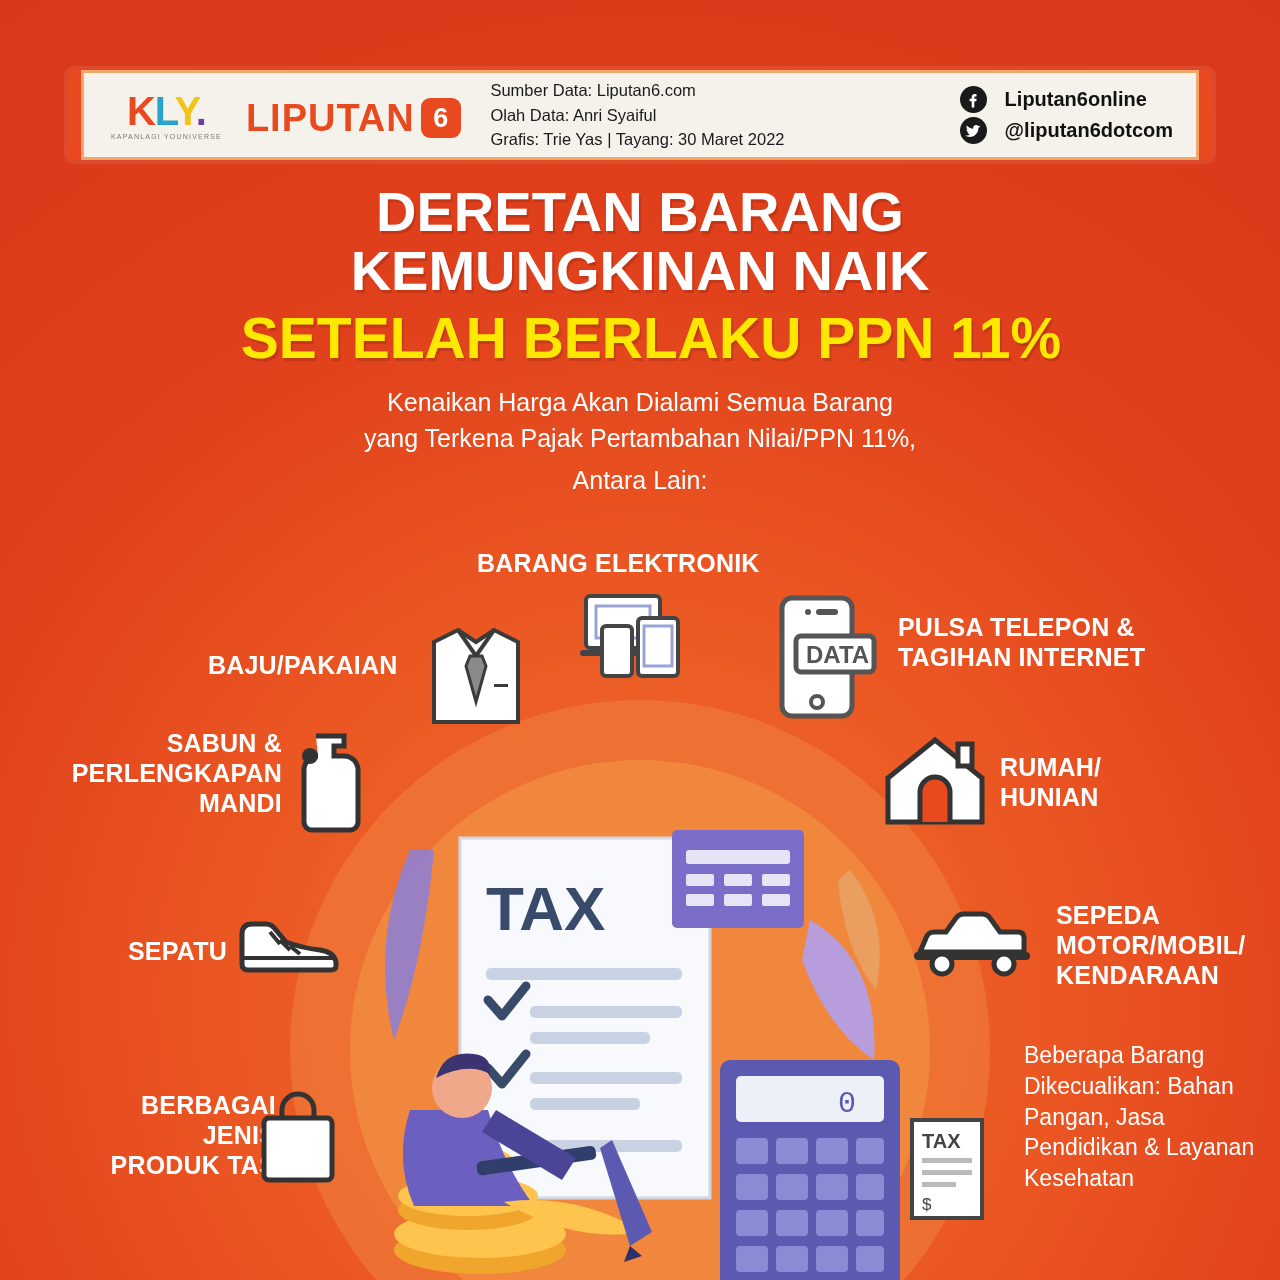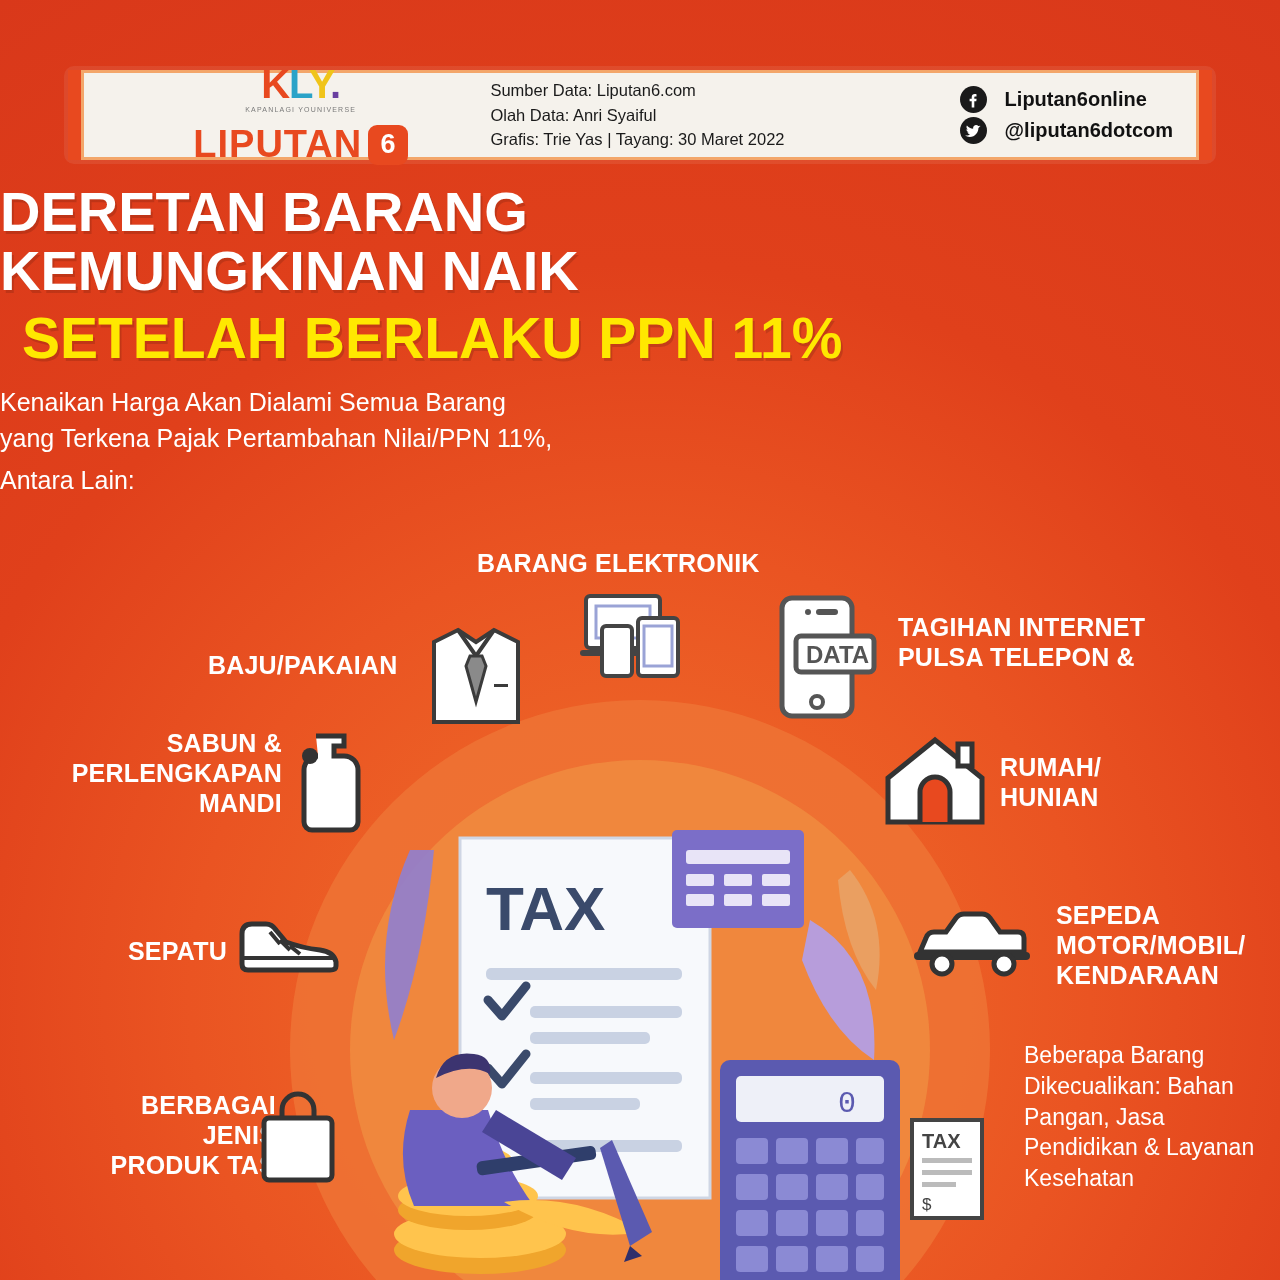--- a/index.html
+++ b/index.html
@@ -24,22 +24,22 @@
     box-shadow: 0 0 0 4px rgba(255,255,255,0.08);
     display: flex; align-items: center;
   }
   .header .notch-l, .header .notch-r {
     position: absolute; top: -3px; width: 16px; height: 90px;
     background: #e8491f;
   }
   .header .notch-l { left: -3px; border-right: 3px solid #f3a66a; }
   .header .notch-r { right: -3px; border-left: 3px solid #f3a66a; }
   .brand {
-    display: flex; align-items: center; gap: 10px;
-    padding-left: 40px; width: 420px; flex-direction: column;
+    display: flex; align-items: flex-end; gap: 24px;
+    padding-left: 40px; width: 420px;
   }
   .kly { display: flex; flex-direction: column; align-items: center; }
   .kly-letters { font-size: 40px; font-weight: bold; letter-spacing: -1px; line-height: 1; }
   .kly-letters span:nth-child(1) { color: #e8491f; }
   .kly-letters span:nth-child(2) { color: #2aa3c8; }
   .kly-letters span:nth-child(3) { color: #f0c419; }
   .kly-letters span:nth-child(4) { color: #6a3fa0; }
   .kly-sub { font-size: 7px; color: #7a7a7a; letter-spacing: 1.2px; margin-top: 2px; }
   .liputan-word {
     font-size: 38px; font-weight: bold; color: #e8491f; letter-spacing: 1px;
@@ -58,21 +58,21 @@
   .social { margin-left: auto; padding-right: 36px; }
   .social-row { display: flex; align-items: center; gap: 18px; margin: 4px 0; }
   .social-ic {
     width: 27px; height: 27px; border-radius: 50%; background: #1a1a1a; color: #fff;
     display: flex; align-items: center; justify-content: center;
     font-size: 16px; font-weight: bold; font-family: "DejaVu Sans", sans-serif;
   }
   .social-txt { font-size: 20px; font-weight: bold; color: #111; }
 
   
-  .title-wrap { position: absolute; left: 0; right: 0; top: 182px; text-align: left; }
+  .title-wrap { position: absolute; left: 0; right: 0; top: 182px; text-align: center; }
   .t1 {
     color: #fff; font-size: 56px; font-weight: bold; letter-spacing: 0px; line-height: 1.06;
     text-shadow: 2px 3px 0 rgba(0,0,0,0.13);
   }
   .t2 {
     color: #ffe800; font-size: 57px; font-weight: bold; line-height: 1.1; margin-top: 6px;
     text-shadow: 2px 3px 0 rgba(0,0,0,0.13);
     padding-left: 22px;
   }
   .sub {
@@ -182,22 +182,22 @@
     <svg width="110" height="130" viewBox="0 0 110 130">
       <rect x="12" y="6" width="70" height="118" rx="10" fill="#fff" stroke="#555" stroke-width="5"></rect>
       <circle cx="38" cy="20" r="3" fill="#555"></circle>
       <rect x="46" y="17" width="22" height="6" rx="3" fill="#555"></rect>
       <circle cx="47" cy="110" r="6" fill="none" stroke="#555" stroke-width="4"></circle>
       <rect x="26" y="44" width="78" height="36" rx="5" fill="#fff" stroke="#555" stroke-width="5"></rect>
       <text x="36" y="71" font-family="Liberation Sans, sans-serif" font-size="24" font-weight="bold" fill="#555">DATA</text>
     </svg>
   </div>
   <div class="lbl" style="left:898px; top:612px;">
+    <div>PULSA TELEPON &amp;</div>
     <div>TAGIHAN INTERNET</div>
-    <div>PULSA TELEPON &amp;</div>
   </div>
 
   <div class="lbl" style="left:208px; top:650px;">BAJU/PAKAIAN</div>
   <div class="ic" style="left:428px; top:622px;">
     <svg width="96" height="110" viewBox="0 0 96 110">
       <path d="M30 8 L48 20 L66 8 L90 20 L90 100 L6 100 L6 20 Z" fill="#fff" stroke="#3b3b3b" stroke-width="4"></path>
       <path d="M30 8 L48 34 L66 8" fill="none" stroke="#3b3b3b" stroke-width="4"></path>
       <path d="M42 34 L54 34 L58 44 L48 80 L38 44 Z" fill="#8a8a8a" stroke="#3b3b3b" stroke-width="3"></path>
       <rect x="66" y="62" width="14" height="3" fill="#3b3b3b"></rect>
     </svg>

